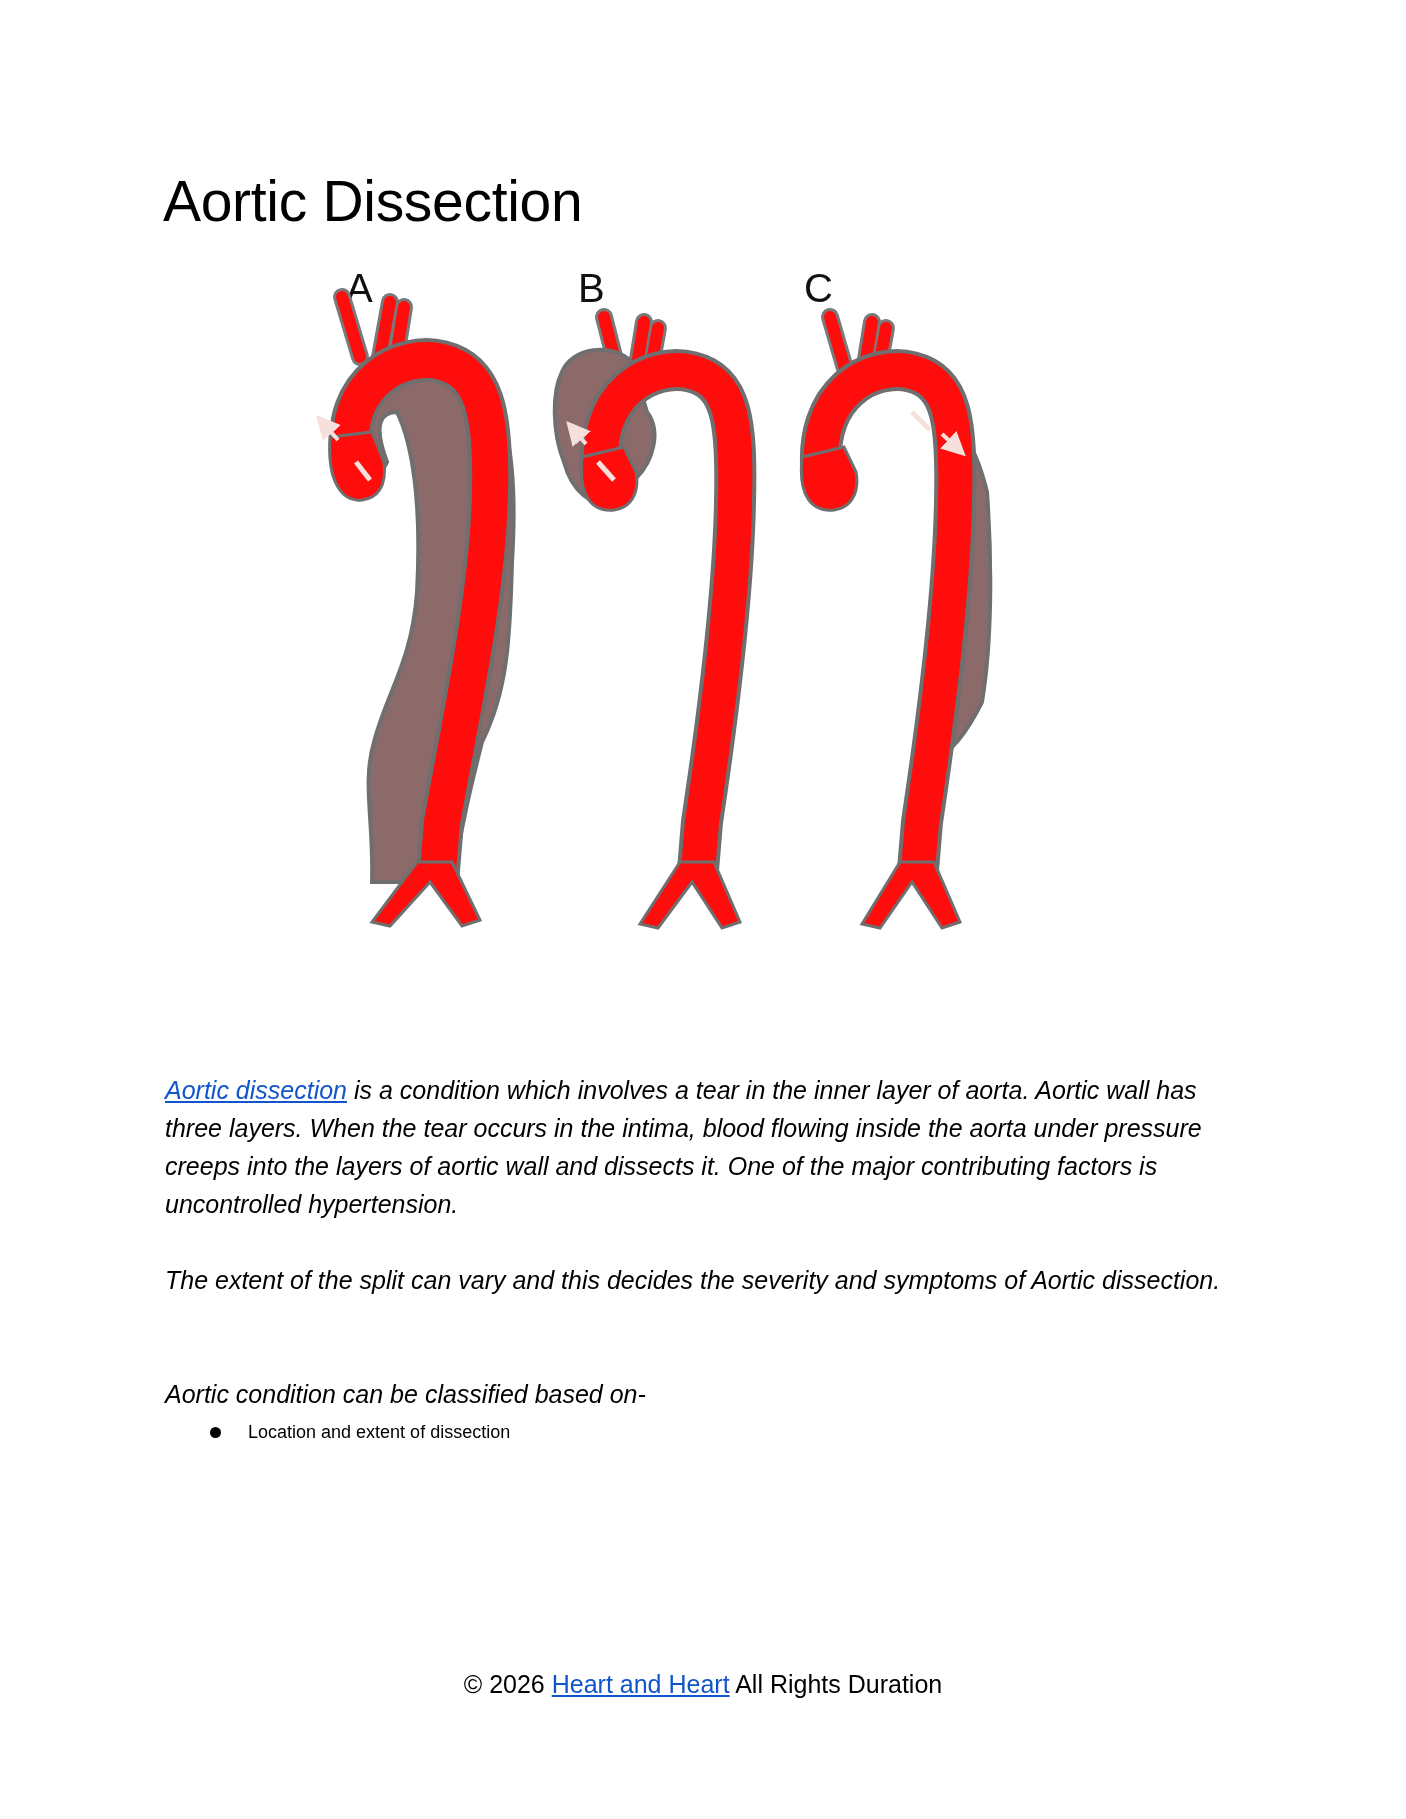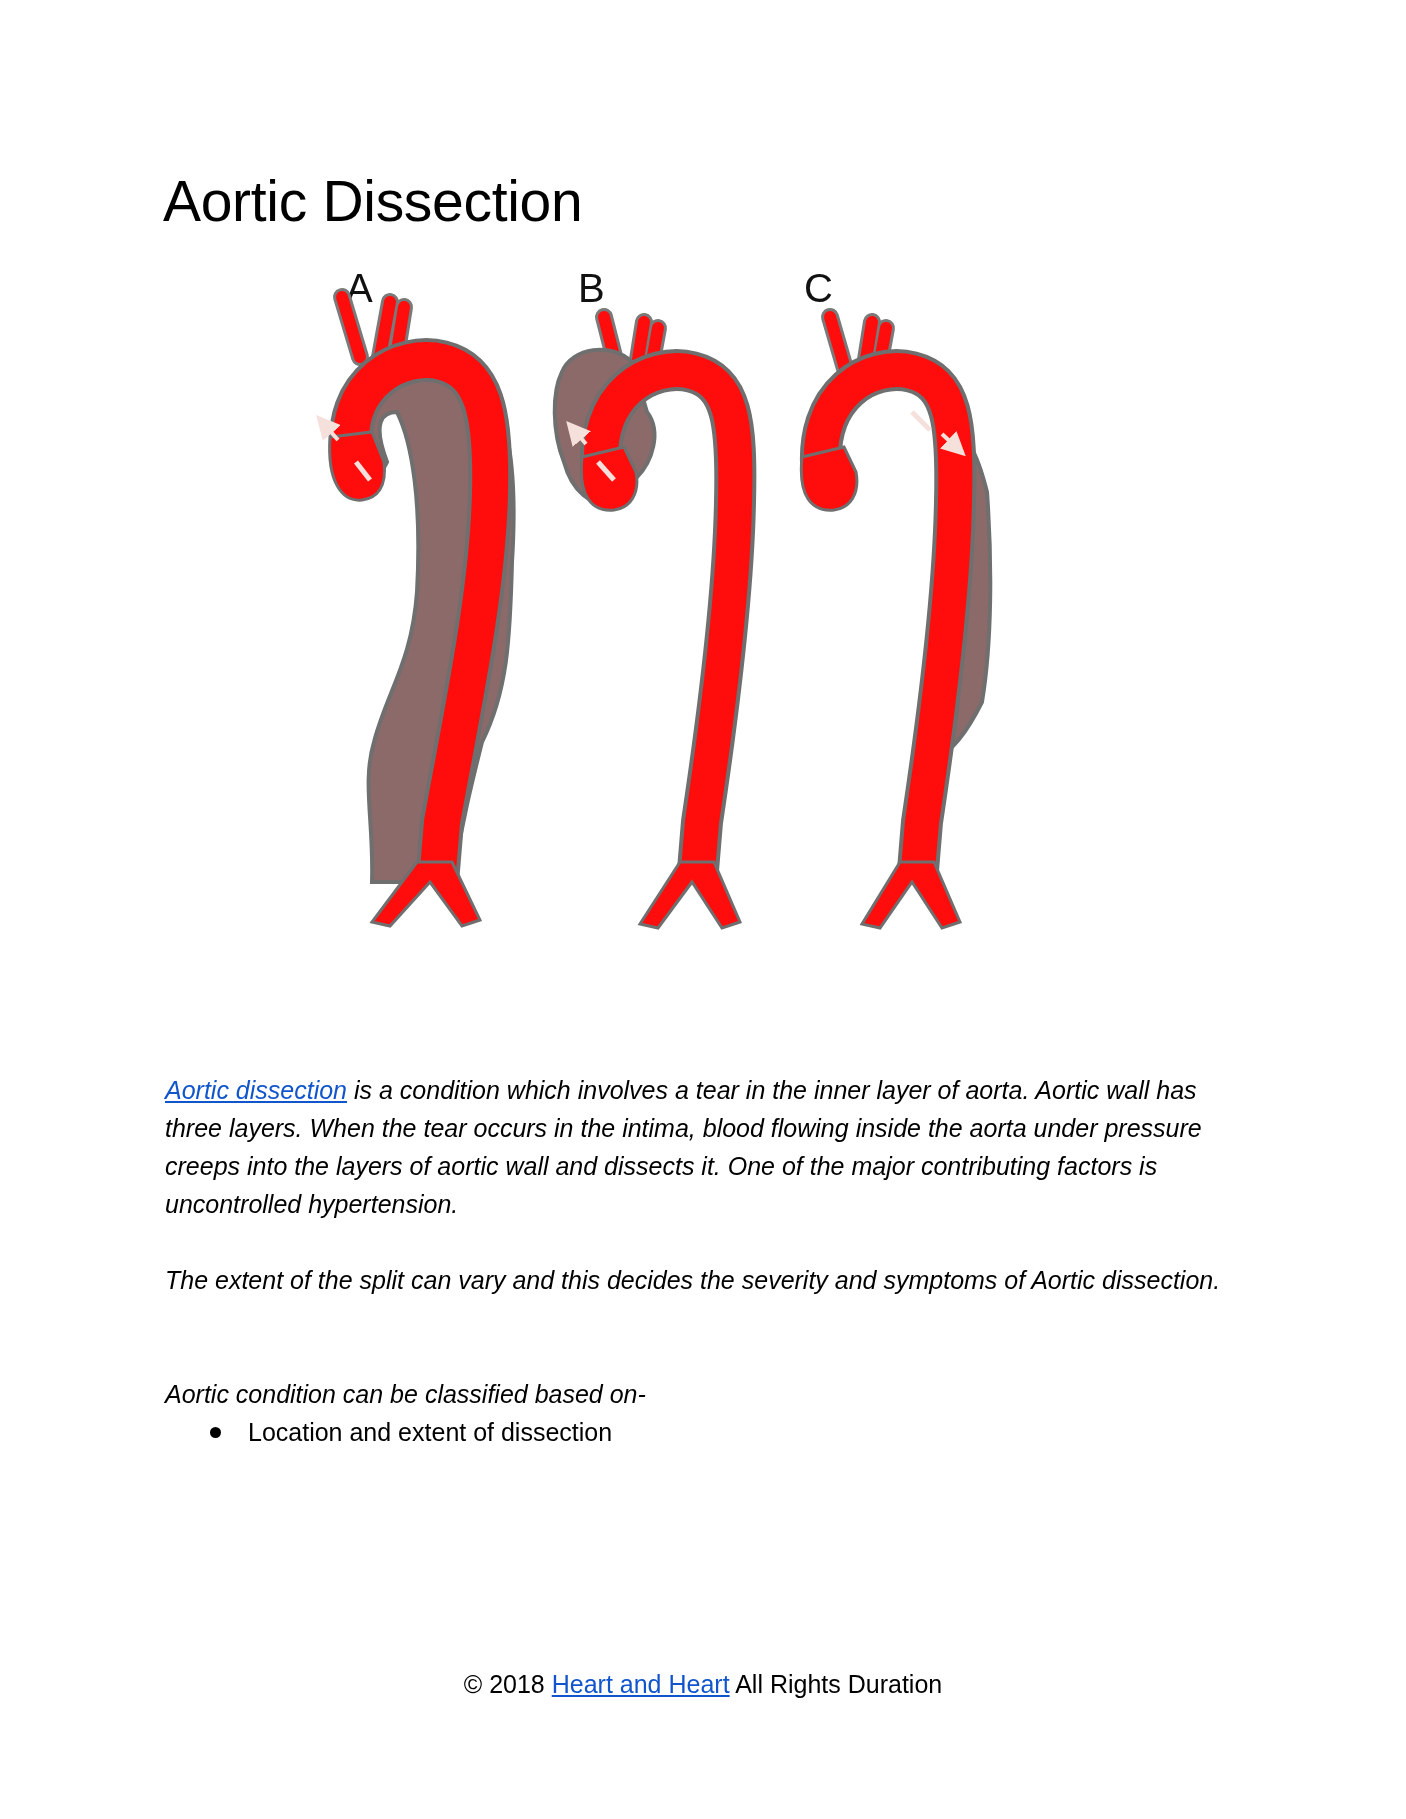--- a/index.html
+++ b/index.html
@@ -9,21 +9,21 @@
            font-size: 57px; font-weight: normal; line-height: 70px; letter-spacing: -0.3px; }
   .figure { position: absolute; left: 312px; top: 262px; width: 778px; height: 770px; }
   .figure svg { display: block; width: 778px; height: 770px; }
   .fig-label { font-family: "Liberation Sans", sans-serif; font-size: 40px; fill: #111; }
   .body-text { position: absolute; left: 165px; width: 1090px; font-size: 25px; line-height: 38px; margin: 0; font-style: italic; }
   .p1 { top: 1071px; }
   .p2 { top: 1261px; }
   .p3 { top: 1375px; }
   a.link { color: #1155cc; text-decoration: underline; }
   ul.bullets { position: absolute; left: 165px; top: 1413px; margin: 0; padding: 0; list-style: none;
-               font-size: 25px; line-height: 38px; }
+               font-size: 18px; line-height: 38px; }
   ul.bullets li { position: relative; padding-left: 83px; }
   ul.bullets li .dot { position: absolute; left: 45px; top: 14px; width: 11px; height: 11px;
                        border-radius: 50%; background: #000; }
   .footer { position: absolute; left: 0; width: 1406px; top: 1665px; text-align: center;
             font-size: 25px; line-height: 38px; margin: 0; }
 </style>
 </head>
 <body>
 
 <h1 class="title">Aortic Dissection</h1>
@@ -114,13 +114,13 @@
 <p class="body-text p1"><a class="link" href="#">Aortic dissection</a><span> is a condition which involves a tear in the inner layer of aorta. Aortic wall has three layers. When the tear occurs in the intima, blood flowing inside the aorta under pressure creeps into the layers of aortic wall and dissects it. One of the major contributing factors is uncontrolled hypertension.</span></p>
 
 <p class="body-text p2">The extent of the split can vary and this decides the severity and symptoms of Aortic dissection.</p>
 
 <p class="body-text p3">Aortic condition can be classified based on-</p>
 
 <ul class="bullets">
   <li><span class="dot"></span><span>Location and extent of dissection</span></li>
 </ul>
 
-<p class="footer"><span>© 2018 </span><a class="link" href="#">Heart and Heart</a><span> All Rights Duration</span></p>
+<p class="footer"><span>© 2026 </span><a class="link" href="#">Heart and Heart</a><span> All Rights Duration</span></p>
 
 </body></html>

